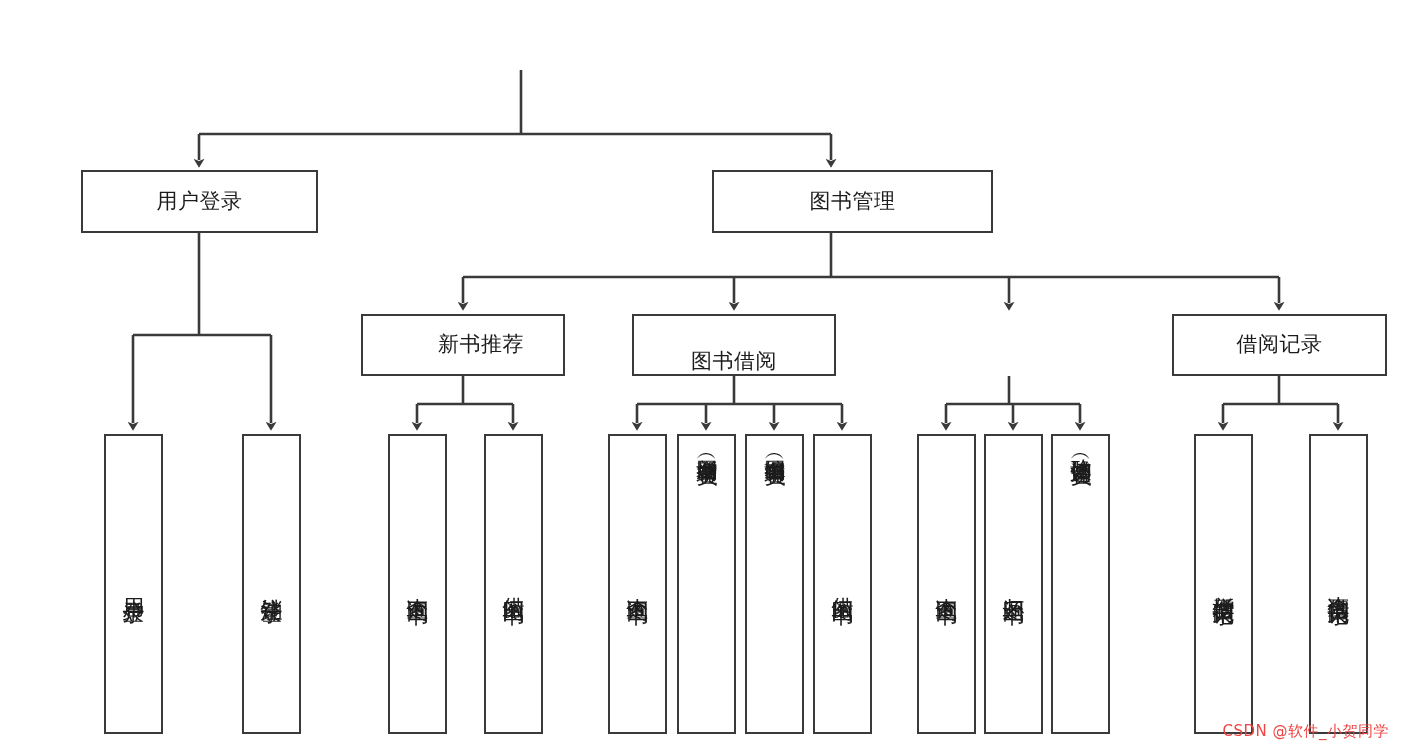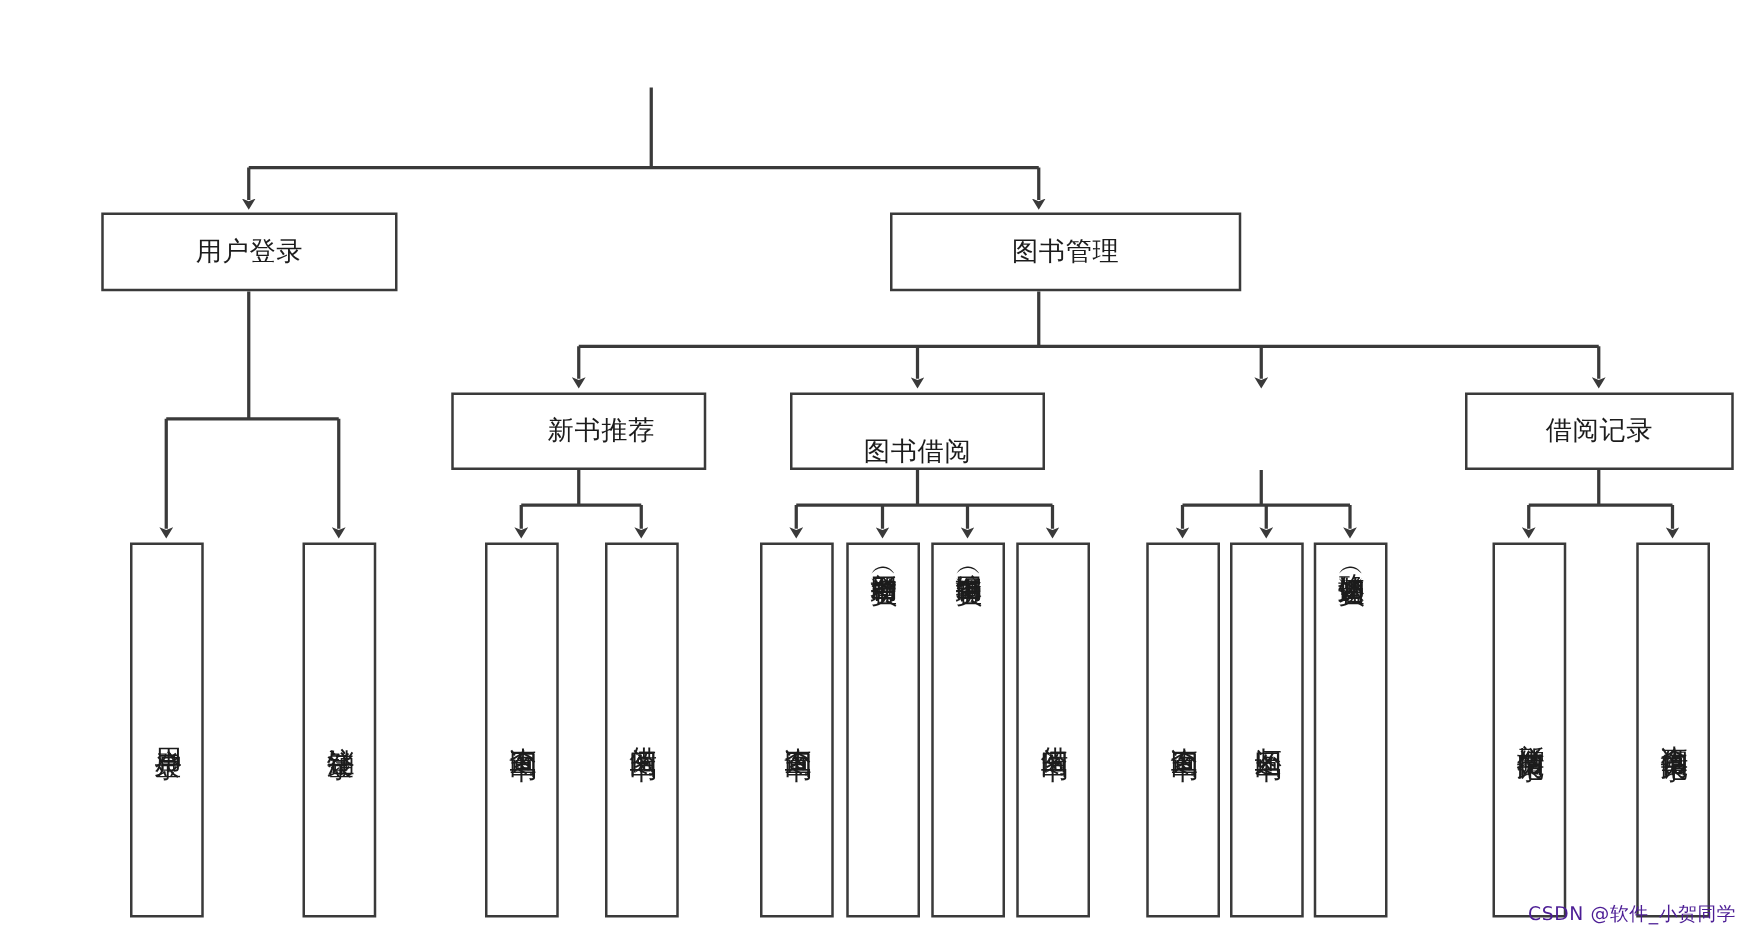--- a/index.html
+++ b/index.html
@@ -67,21 +67,21 @@
   }
   .node-v.v-mid {
     align-items: center;
     padding-top: 0;
   }
   #watermark {
     position: absolute;
     right: 16px;
     bottom: 6px;
     font-size: 15px;
-    color: #4c1d95;
+    color: #ef4444;
     letter-spacing: 0.5px;
     pointer-events: none;
     white-space: nowrap;
   }
 </style>
 </head>
 <body>
 
 <div id="diagram-root">
 

